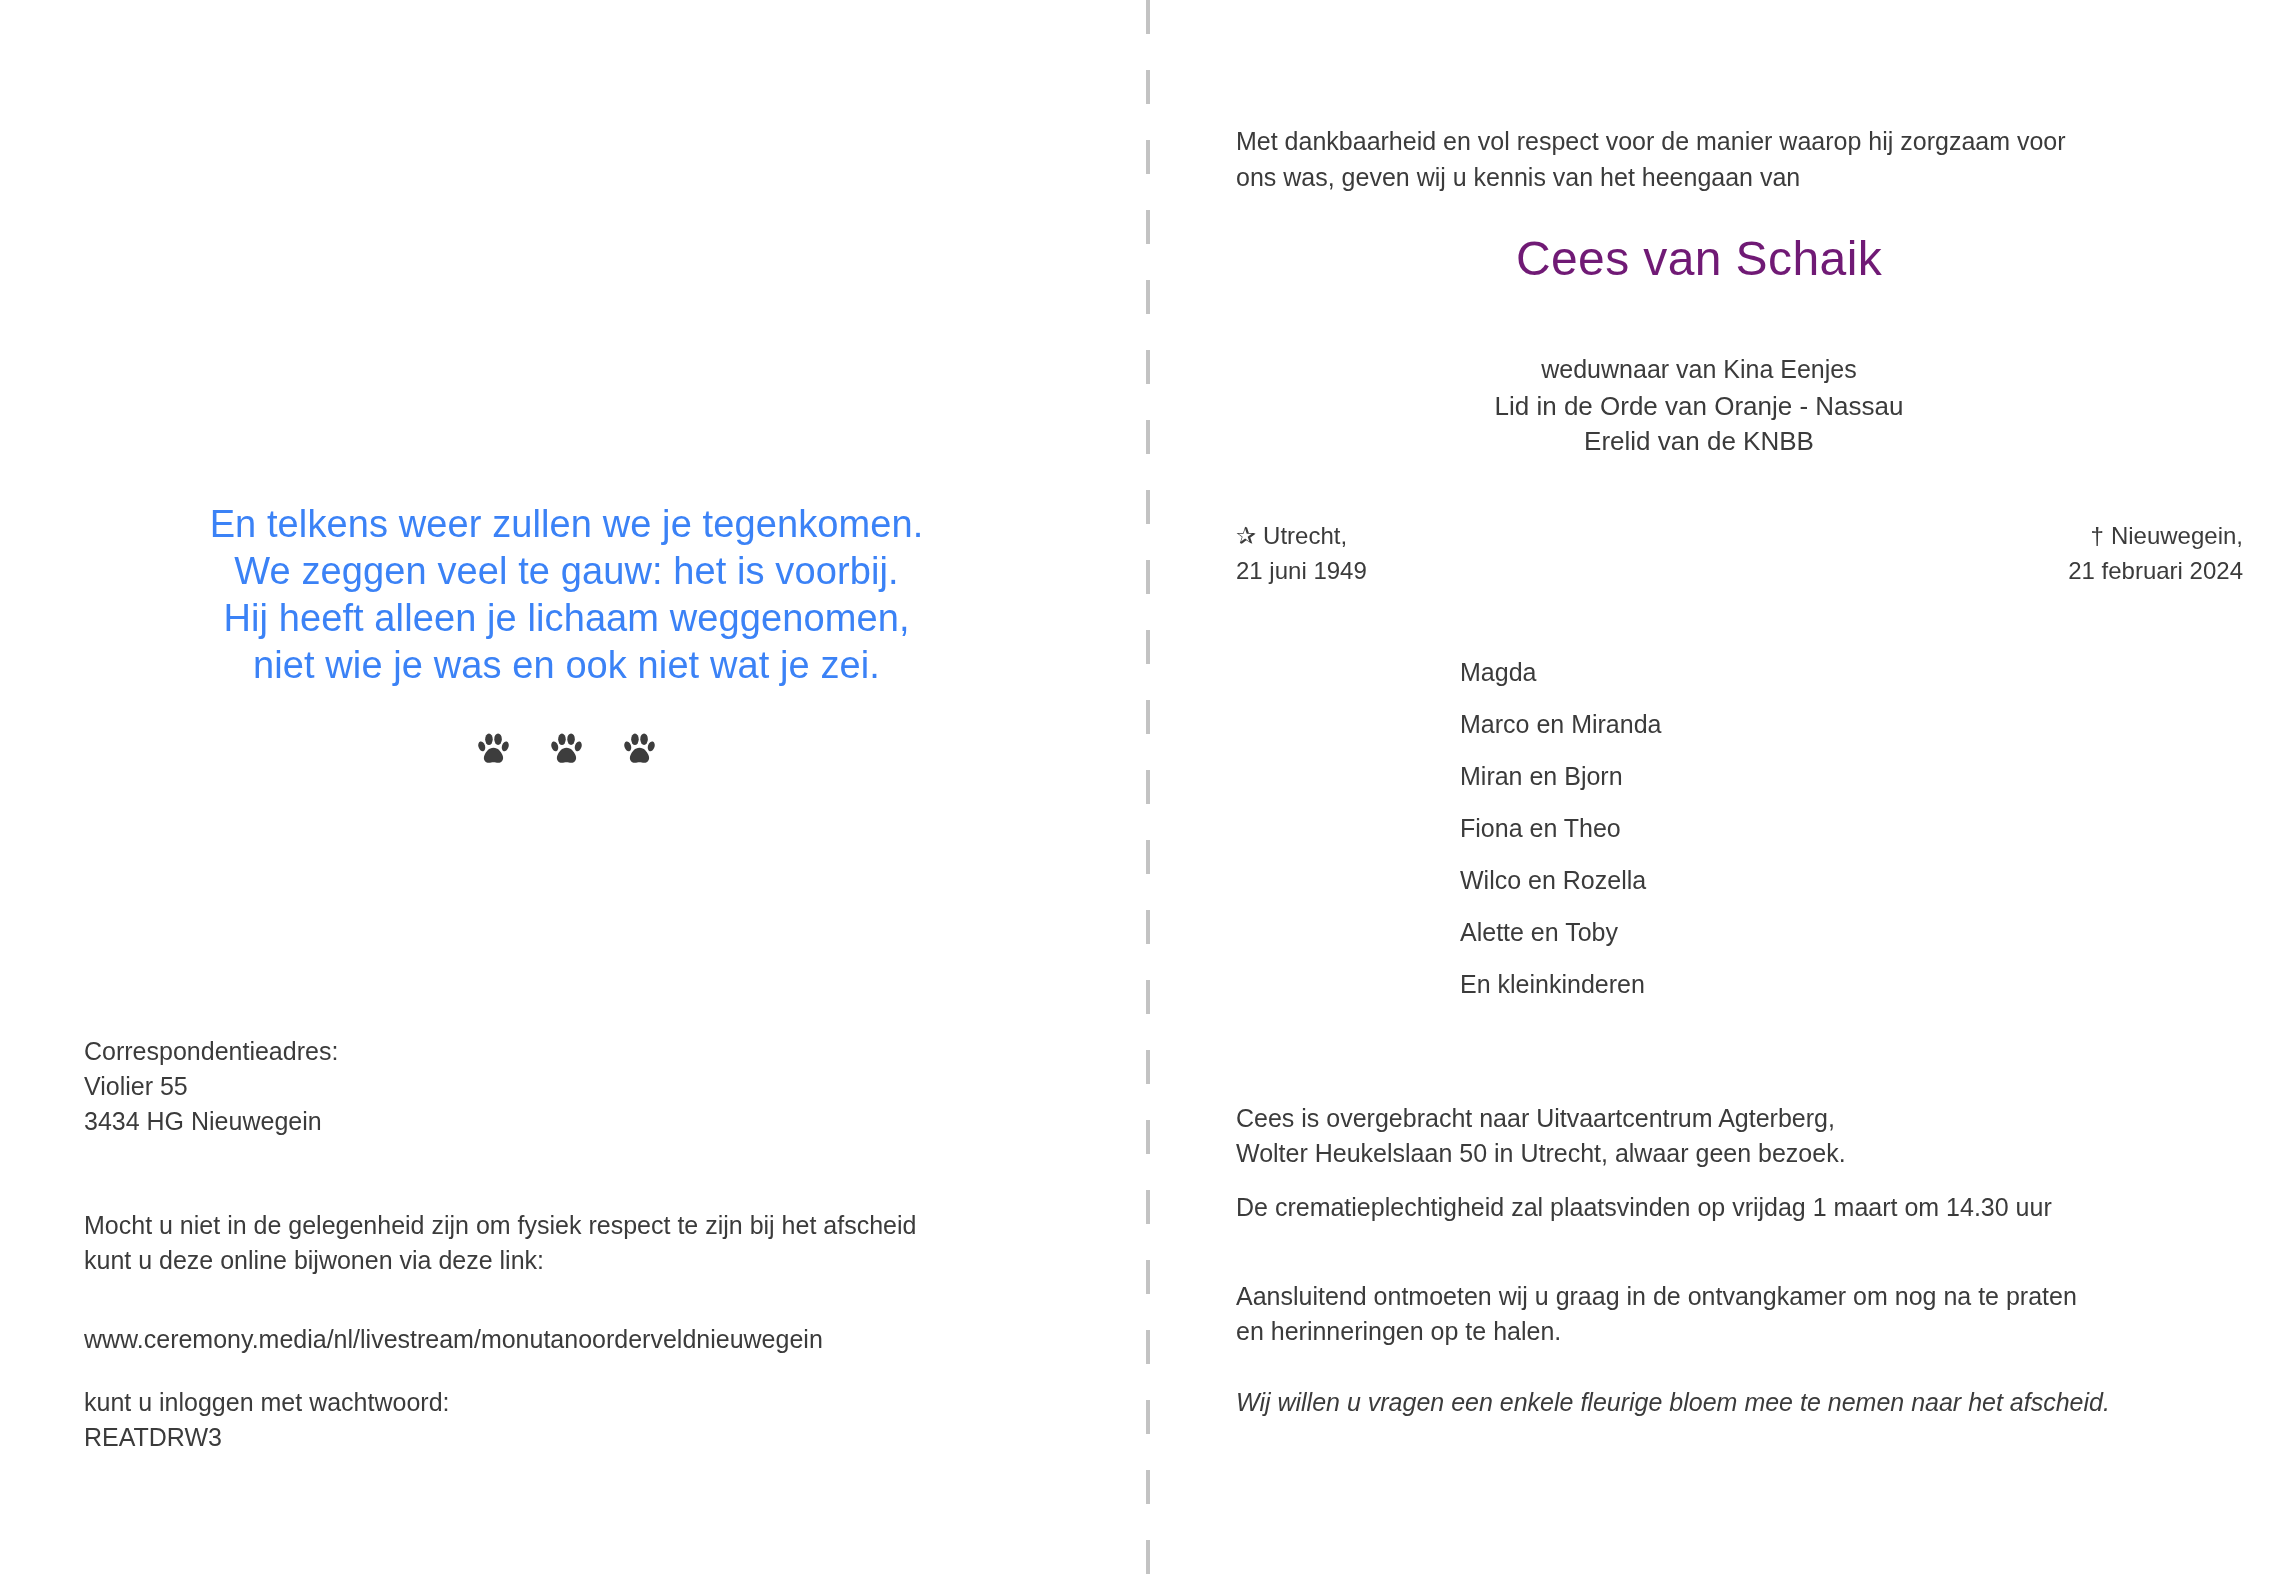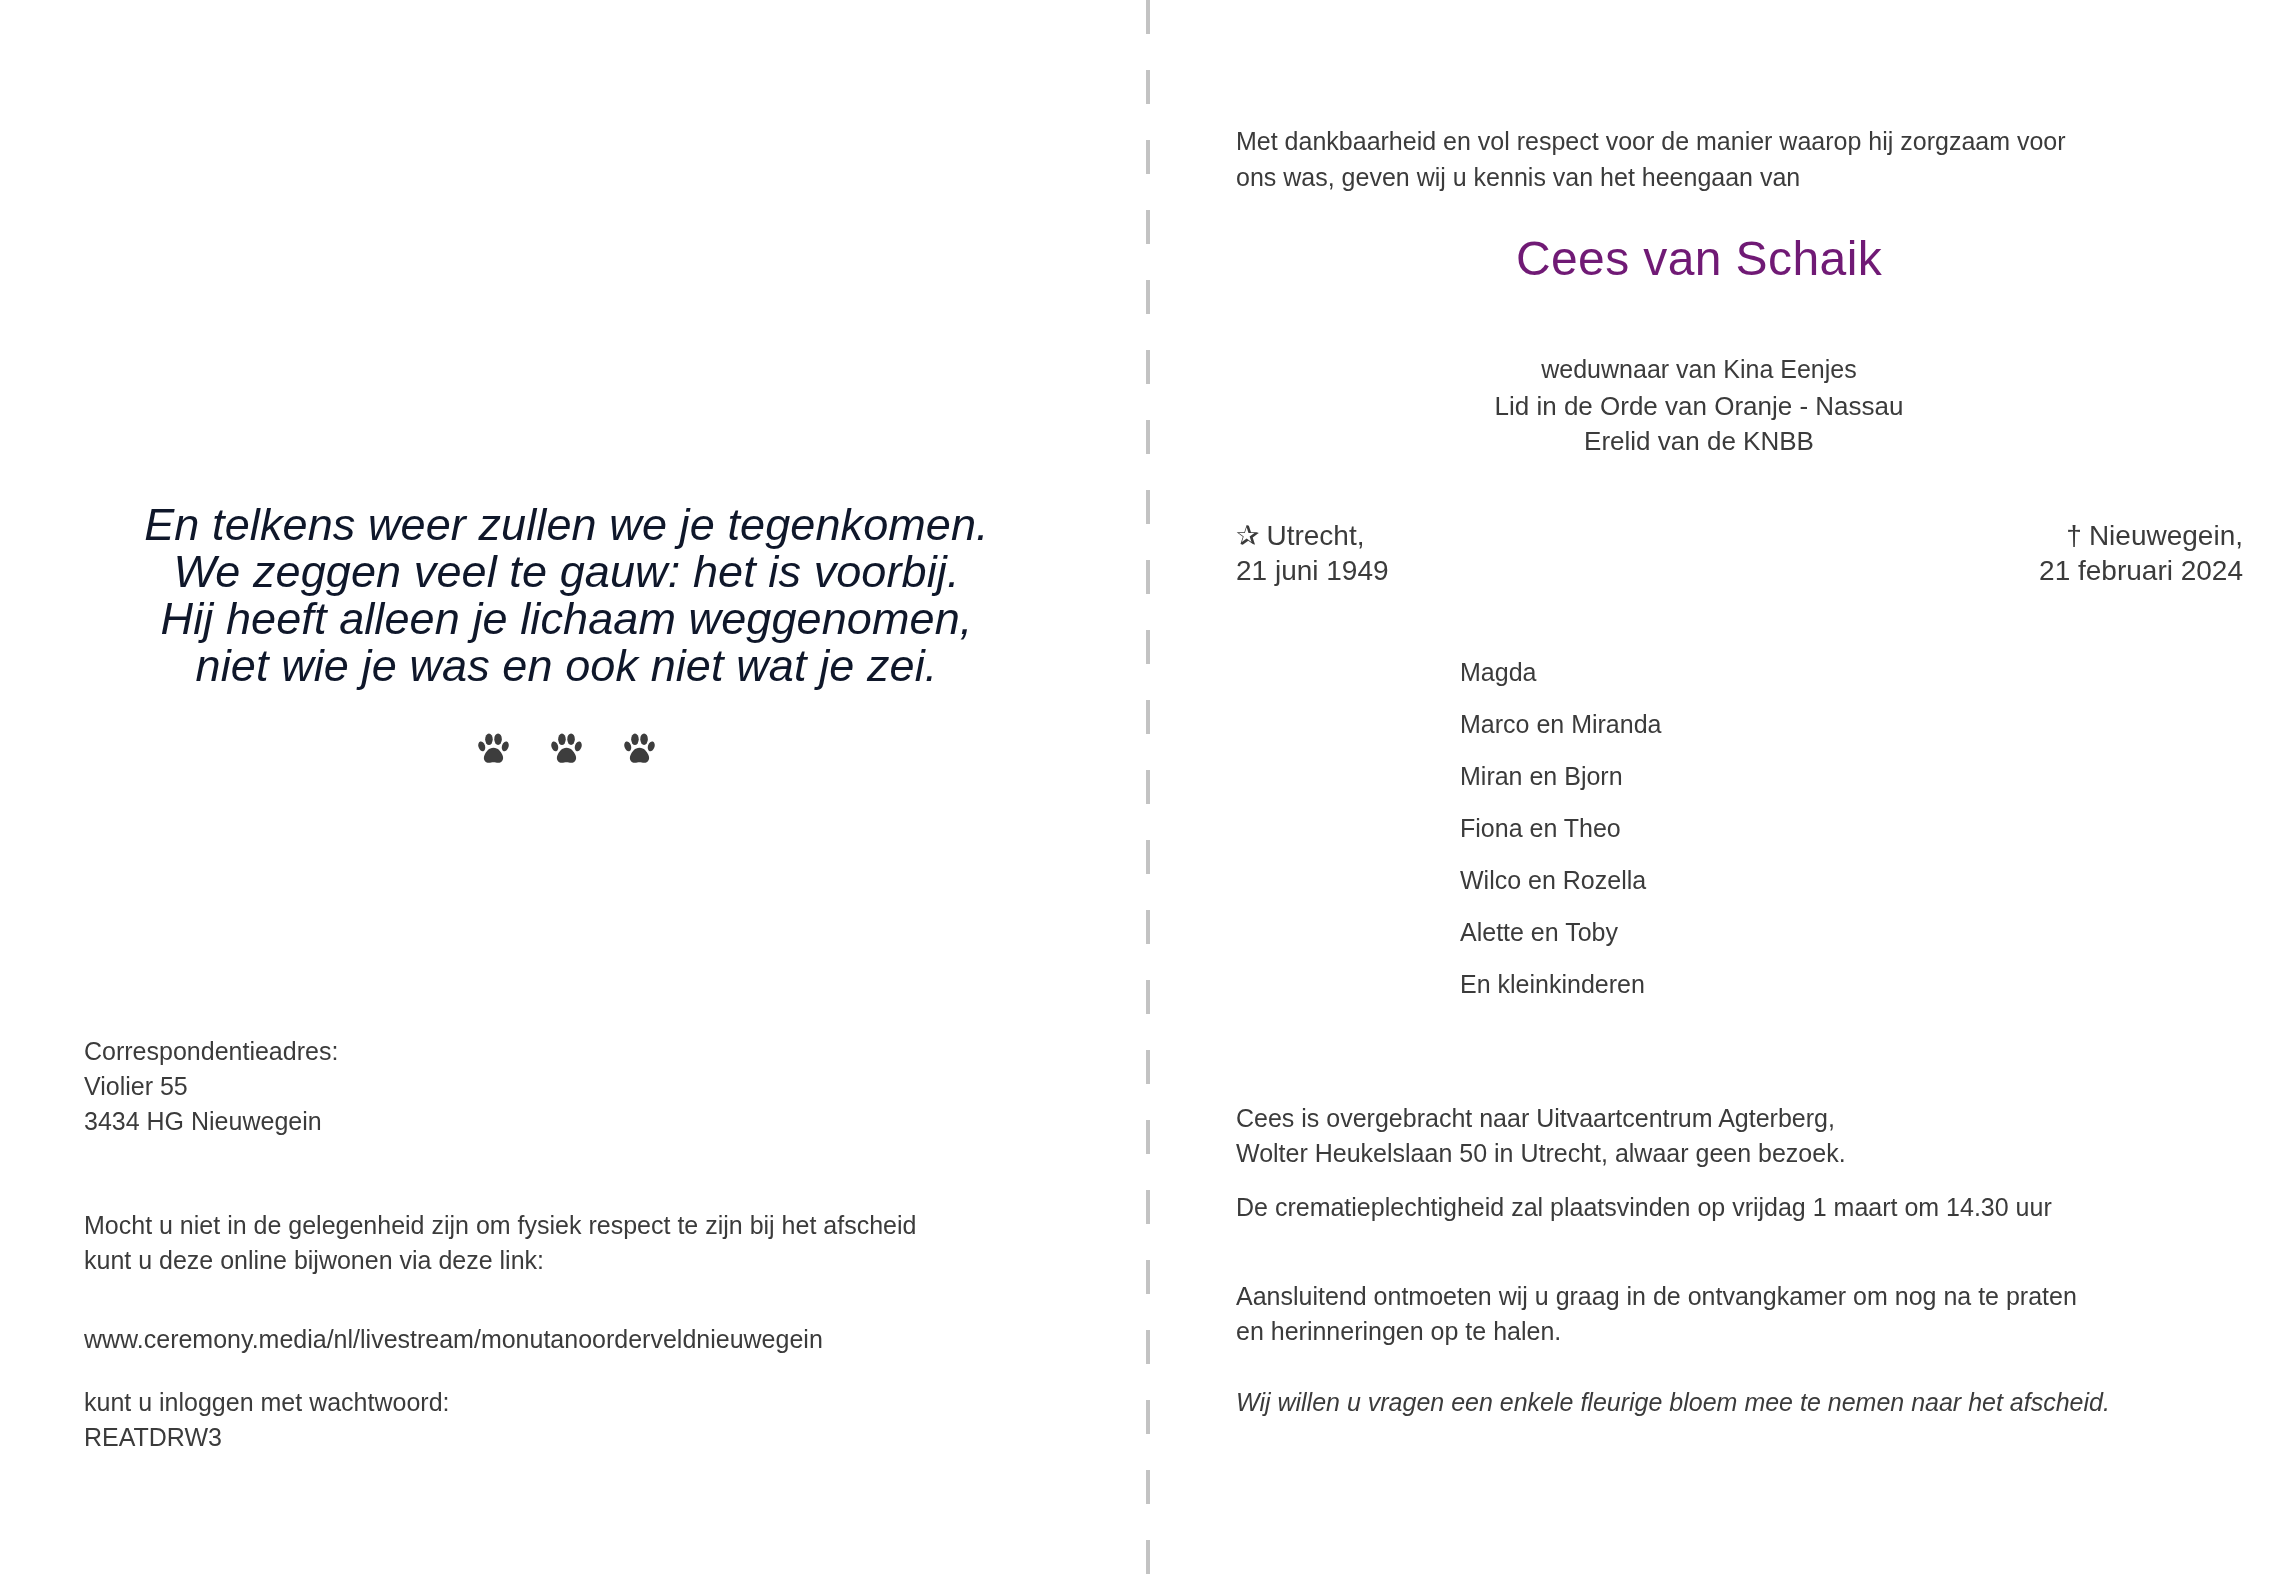--- a/index.html
+++ b/index.html
@@ -46,25 +46,24 @@
   .panel-left  { left: 0;      width: 1146px; }
   .panel-right { left: 1150px; width: 1146px; }
 
   
   .poem {
     position: absolute;
     left: 84px;
     top: 501px;
     width: 965px;
     text-align: center;
-    font-size: 45px;
+    font-size: 38px;
     line-height: 47px;
     letter-spacing: 0.1px;
-    color: #0f172a;
-    font-style: italic;
+    color: #3b82f6;
   }
   .poem-line { display: block; white-space: nowrap; }
 
   .pawrow {
     position: absolute;
     left: 84px;
     top: 732px;
     width: 965px;
     display: flex;
     justify-content: center;
@@ -127,21 +126,21 @@
     line-height: 35px;
   }
   .honours-line { display: block; }
 
   .dates-row {
     left: 86px;
     top: 518px;
     width: 1007px;
     display: flex;
     justify-content: space-between;
-    font-size: 28px;
+    font-size: 24px;
     line-height: 35px;
   }
   .date-col-left  { text-align: left; }
   .date-col-right { text-align: right; }
   .sym { display: inline-block; margin-right: 7px; }
   .d-line { display: block; }
 
   .family {
     left: 310px;
     top: 659px;

